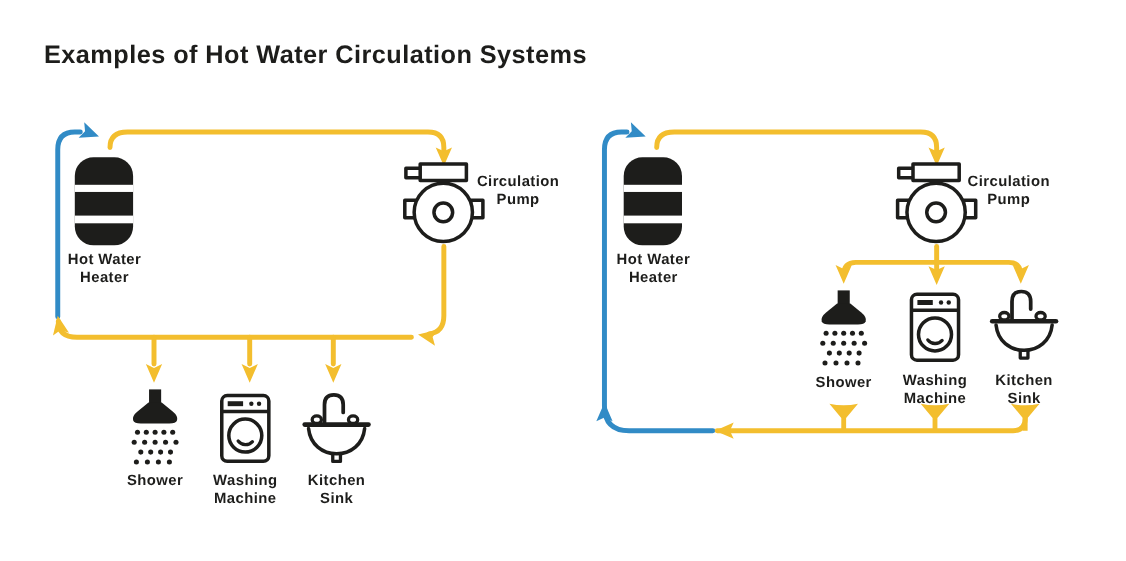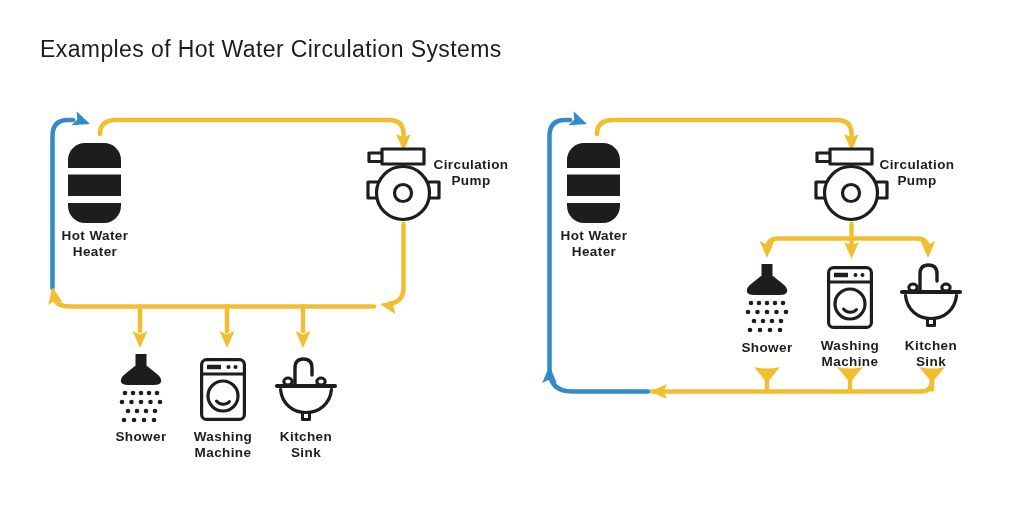--- a/index.html
+++ b/index.html
@@ -3,21 +3,21 @@
 <meta charset="utf-8">
 <style>
   :root{
     --hot:#F3BE2E;
     --cold:#318BC6;
     --ink:#1D1D1B;
   }
   html,body{margin:0;padding:0;background:#ffffff;}
   .page{position:relative;width:1024px;height:510px;background:#fff;overflow:hidden;
         font-family:"Liberation Sans",sans-serif;}
-  .title{position:absolute;left:40px;top:36px;font-size:23px;font-weight:400;
+  .title{position:absolute;left:40px;top:36px;font-size:23px;font-weight:700;
          letter-spacing:.4px;color:var(--ink);}
   svg{position:absolute;left:0;top:0;}
   .pipe-hot{stroke:var(--hot);stroke-width:4.5;fill:none;stroke-linecap:round;}
   .pipe-cold{stroke:var(--cold);stroke-width:4.5;fill:none;stroke-linecap:round;}
   .ah-hot{fill:var(--hot);}
   .ah-cold{fill:var(--cold);}
   .lbl{font:700 13.5px "Liberation Sans",sans-serif;fill:var(--ink);
        letter-spacing:.4px;text-anchor:middle;}
   .outline{stroke:var(--ink);stroke-width:3.2;fill:#fff;stroke-linejoin:round;}
 </style>

